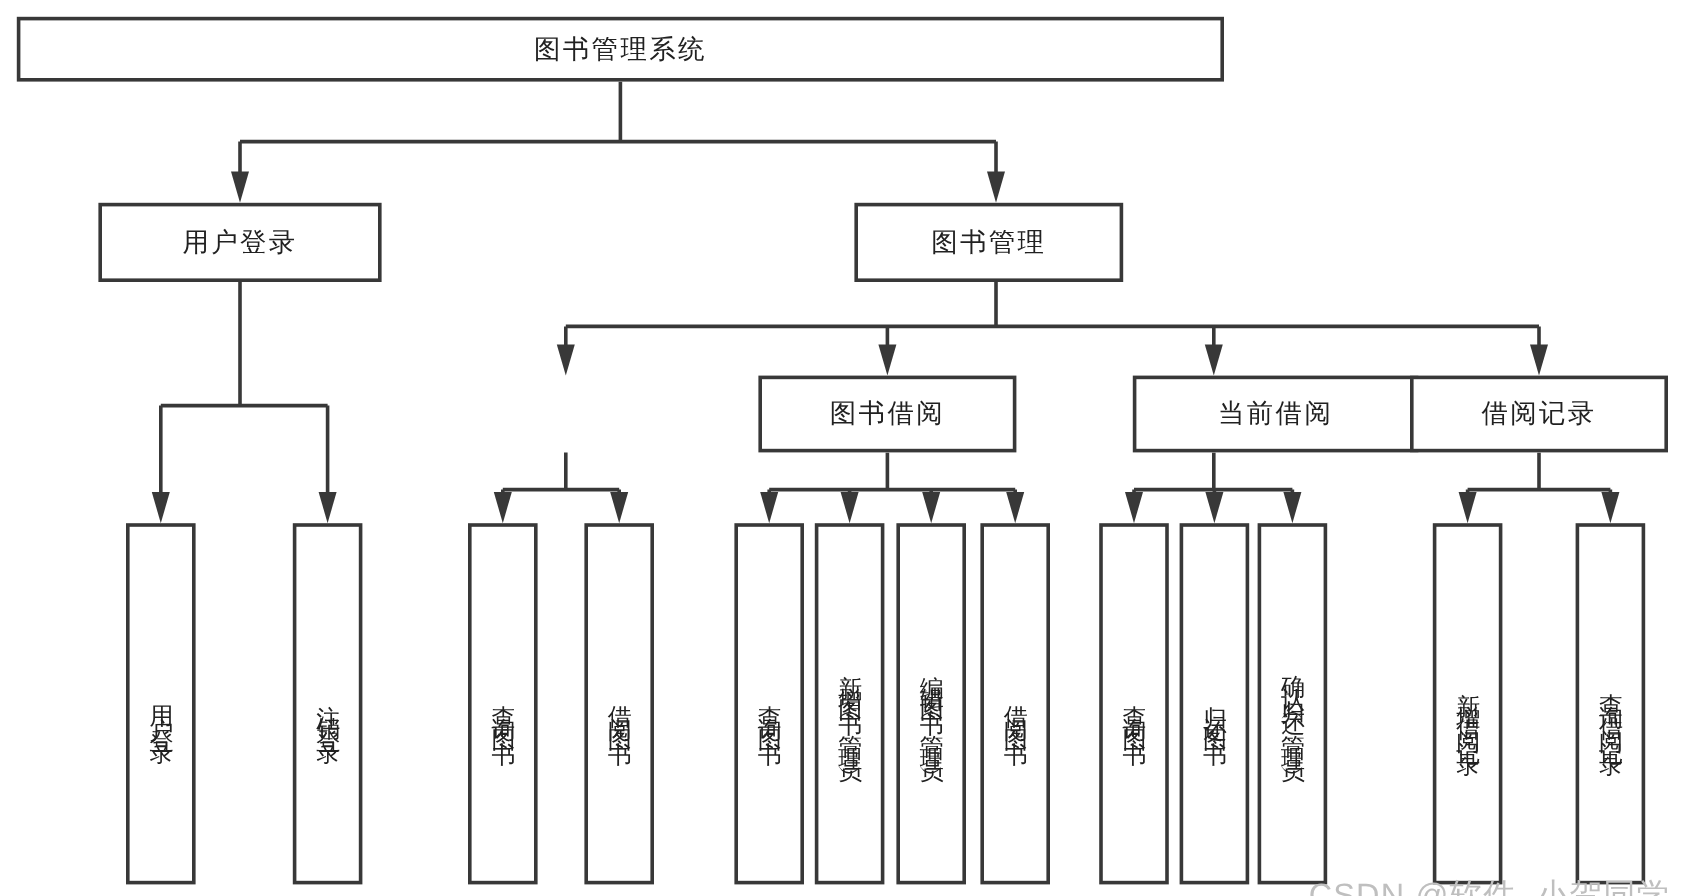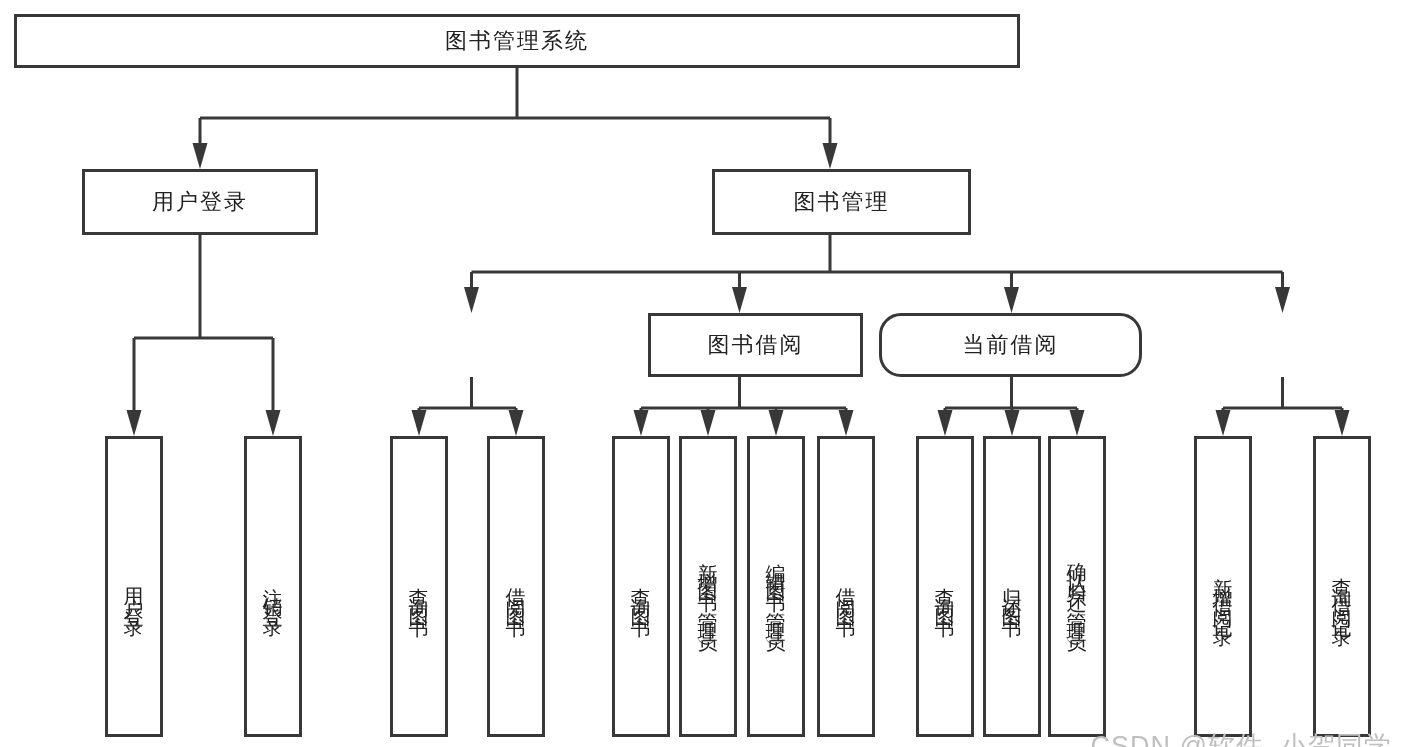--- a/index.html
+++ b/index.html
@@ -26,24 +26,24 @@
   }
   .hlabel{font-size:22px;letter-spacing:2px;white-space:nowrap;}
   .leaf .vtext{
     writing-mode:vertical-rl;text-orientation:mixed;
     font-size:20px;letter-spacing:10px;line-height:1;
     padding-top:10px; 
   }
   
   .pos-root{left:14px;top:14px;width:1006px;height:54px;justify-content:center;}
   .pos-ul  {left:82px;top:169px;width:236px;height:66px;}
-  .pos-bm  {left:712px;top:169px;width:259px;height:66px;text-align:right;}
+  .pos-bm  {left:712px;top:169px;width:224px;height:66px;text-align:right;}
   .pos-l30 {left:362px;top:313px;width:219px;height:64px;}
-  .pos-l31 {left:632px;top:313px;width:215px;height:64px;margin-left:16px;}
-  .pos-l32 {left:879px;top:313px;width:263px;height:64px;border-radius:22px;}
+  .pos-l31 {left:632px;top:313px;width:215px;height:64px;}
+  .pos-l32 {left:944px;top:313px;width:238px;height:64px;}
   .pos-l33 {left:1175px;top:313px;width:215px;height:64px;}
   .leaf{top:436px;width:58px;height:301px;}
   .pos-ul0{left:105px;}  .pos-ul1{left:244px;}
   .pos-nb0{left:390px;}  .pos-nb1{left:487px;}
   .pos-bb0{left:612px;}  .pos-bb1{left:679px;} .pos-bb2{left:747px;} .pos-bb3{left:817px;}
   .pos-cb0{left:916px;}  .pos-cb1{left:983px;} .pos-cb2{left:1048px;}
   .pos-br0{left:1194px;} .pos-br1{left:1313px;}
   .watermark{
     position:absolute;right:13px;top:728px;
     font-size:27px;letter-spacing:1px;color:var(--watermark);
@@ -101,20 +101,23 @@
   <div class="box pos-bm">
     <span class="hlabel">图书管理</span>
   </div>
 
   <div class="box pos-l31">
     <span class="hlabel">图书借阅</span>
   </div>
   <div class="box pos-l32">
     <span class="hlabel">当前借阅</span>
   </div>
+  <div class="box pos-l33">
+    <span class="hlabel">借阅记录</span>
+  </div>
 
   <div class="box leaf pos-ul0">
     <span class="vtext">用户登录</span>
   </div>
   <div class="box leaf pos-ul1">
     <span class="vtext">注销登录</span>
   </div>
 
   <div class="box leaf pos-nb0">
     <span class="vtext">查询图书</span>

